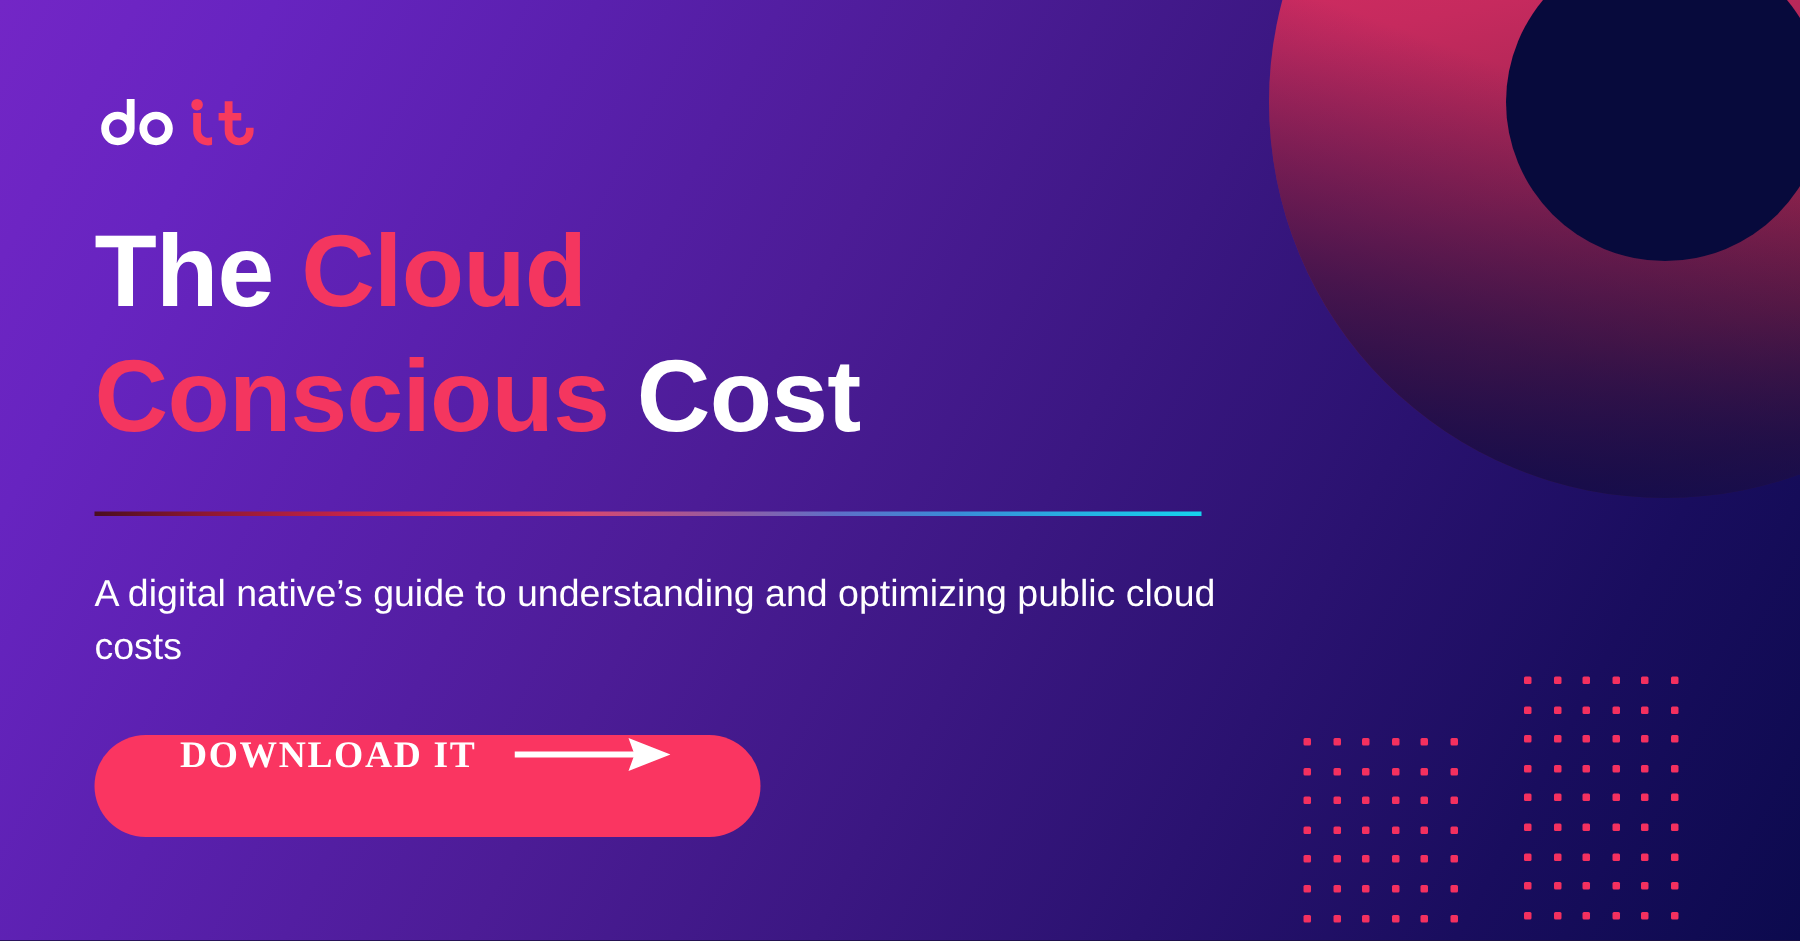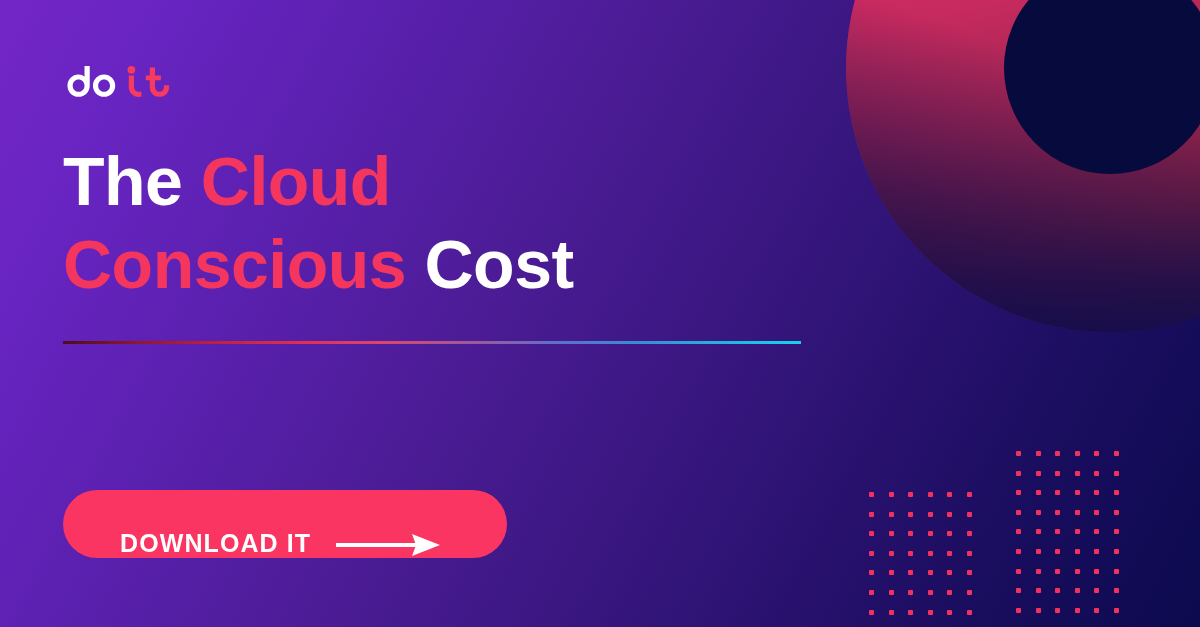--- a/index.html
+++ b/index.html
@@ -157,24 +157,24 @@
     position: absolute;
     top: 490px;
     left: 0;
     width: 444px;
     height: 68px;
     border: none;
     border-radius: 34px;
     background: #FA3561;
     color: #FFFFFF;
     display: flex;
-    align-items: flex-end;
+    align-items: flex-start;
     padding: 0 36px 0 57px;
     cursor: pointer;
-    font-family: Liberation Sans, sans-serif;
+    font-family: Liberation Serif, serif;
   }
   .cta-label {
     font-size: 25px;
     font-weight: bold;
     letter-spacing: 1.1px;
     white-space: nowrap;
   }
   .cta-arrow {
     margin-left: 25px;
     display: block;
@@ -305,20 +305,21 @@
 
       <path fill="#F73A5E" d="M73.3 10.2h-5.4v12.0c0 6.0 4.6 10.2 10.2 10.2 1.0 0 1.9-0.1 2.8-0.4v-5.3c-0.8 0.3-1.7 0.5-2.6 0.5-2.8 0-5.0-2.1-5.0-5.0V10.2z"></path>
 
       <path fill="#F73A5E" d="M95.0 10.2V2.0h-5.4v8.2h-4.2v5.1h4.2v7.0c0 6.0 4.5 10.0 10.0 10.0 5.5 0 9.9-4.2 9.9-10.0v-2.0h-5.3v1.9c0 2.8-1.9 4.9-4.6 4.9-2.7 0-4.6-2.1-4.6-4.9v-6.9h6.0v-5.1H95.0z"></path>
     </svg>
 
     <h1 class="headline"><span>The </span><span class="accent">Cloud</span><br><span class="accent">Conscious</span><span> Cost</span></h1>
 
     <div class="divider"></div>
 
+    <p class="subtitle">A digital native’s guide to understanding and optimizing public cloud costs</p>
 
     <button class="cta">
       <span class="cta-label">DOWNLOAD IT</span>
       <svg class="cta-arrow" width="104" height="26" viewBox="0 0 104 26">
         <rect x="0" y="11" width="82" height="4" fill="#FFFFFF"></rect>
         <polygon points="76,2 104,13 76,24 80,13" fill="#FFFFFF"></polygon>
       </svg>
     </button>
 
   </div>

